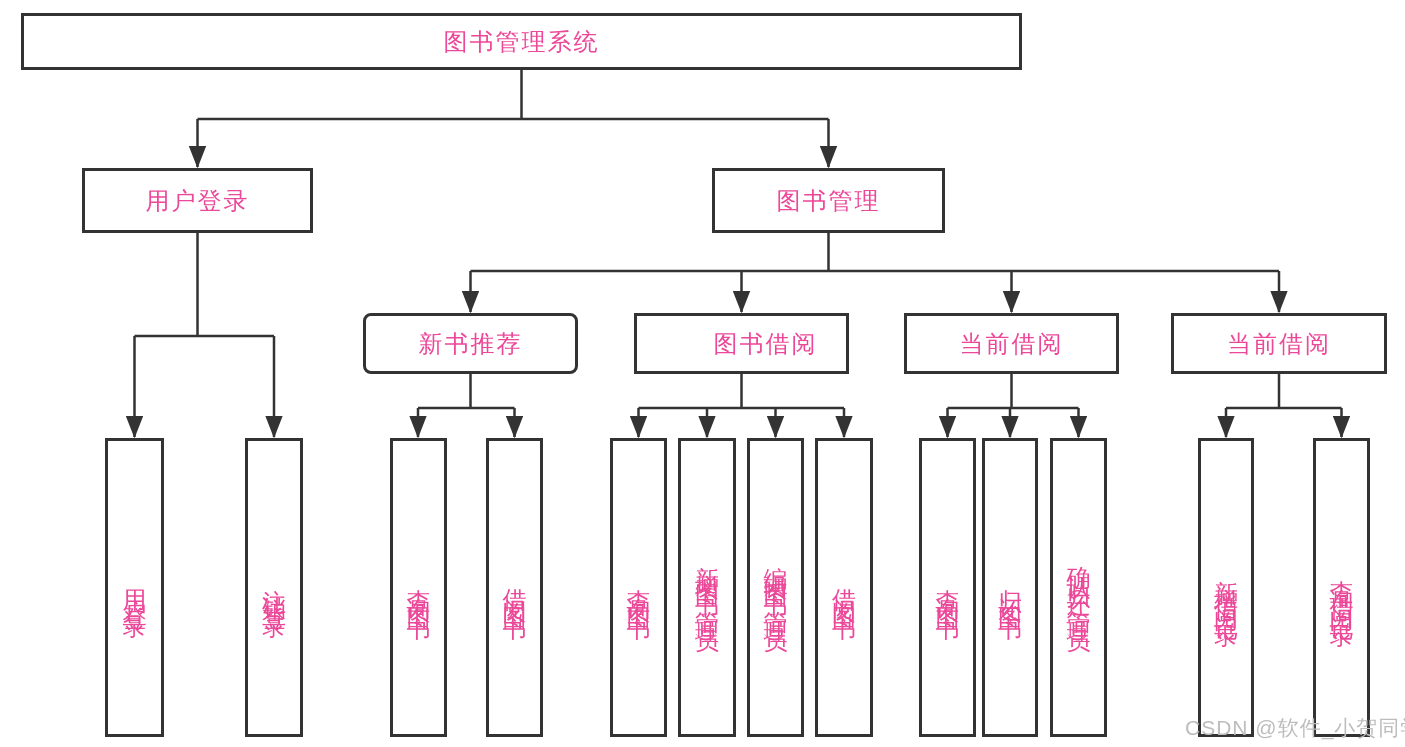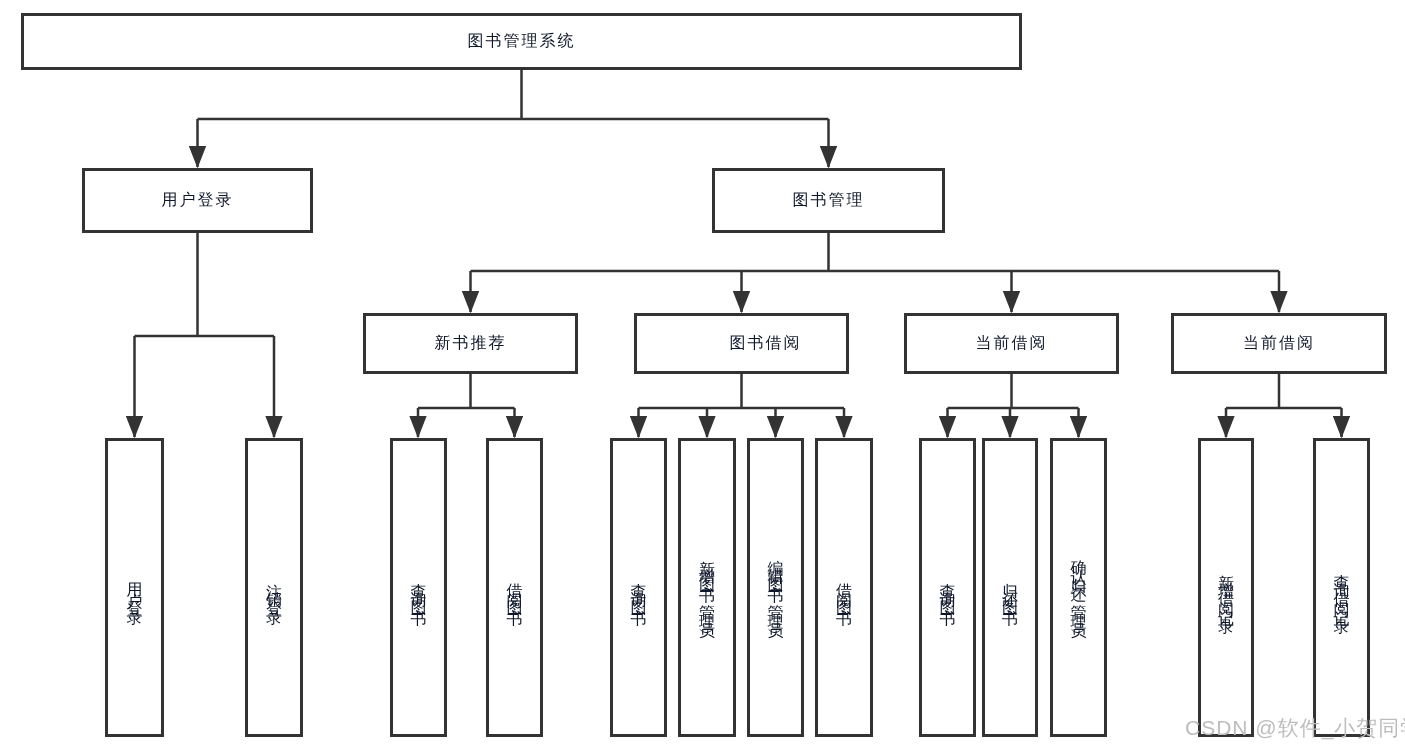--- a/index.html
+++ b/index.html
@@ -17,26 +17,26 @@
   #wires {
     position: absolute; left: 0; top: 0;
     width: 1405px; height: 747px;
     z-index: 1;
   }
   .box, .leaf {
     position: absolute;
     box-sizing: border-box;
     background: #ffffff;
     border: 3px solid #333333;
-    color: #0f172a;
+    color: #ec4899;
     display: flex;
     align-items: center;
     justify-content: center;
     z-index: 2;
-    font-size: 16px;
+    font-size: 24px;
   }
   .box { letter-spacing: 2px; }
   .leaf {
     writing-mode: vertical-rl;
     text-orientation: mixed;
     letter-spacing: 9px;
     line-height: 1;
   }
   #watermark {
     position: absolute;
@@ -89,21 +89,21 @@
       <line x1="1226" y1="408" x2="1226" y2="437"></line>
       <line x1="1341.5" y1="408" x2="1341.5" y2="437"></line>
     </g>
   </svg>
 
   <div class="box" style="left:21px; top:13px; width:1001px; height:57px;">图书管理系统</div>
 
   <div class="box" style="left:82px; top:168px; width:231px; height:65px;">用户登录</div>
   <div class="box" style="left:712px; top:168px; width:233px; height:65px;">图书管理</div>
 
-  <div class="box" style="left:363px; top:313px; width:215px; height:61px;">新书推荐</div>
+  <div class="box" style="left:363px; top:313px; width:215px; height:61px;border-radius:8px;">新书推荐</div>
   <div class="box" style="left:634px; top:313px; width:215px; height:61px;padding-left:48px;">图书借阅</div>
   <div class="box" style="left:904px; top:313px; width:215px; height:61px;text-align:right;">当前借阅</div>
   <div class="box" style="left:1171px; top:313px; width:216px; height:61px;">当前借阅</div>
 
   <div class="leaf" style="left:105px; top:438px; width:59px; height:299px;">用户登录</div>
   <div class="leaf" style="left:245px; top:438px; width:58px; height:299px;">注销登录</div>
 
   <div class="leaf" style="left:390px; top:438px; width:57px; height:299px;">查询图书</div>
   <div class="leaf" style="left:486px; top:438px; width:57px; height:299px;">借阅图书</div>
 

